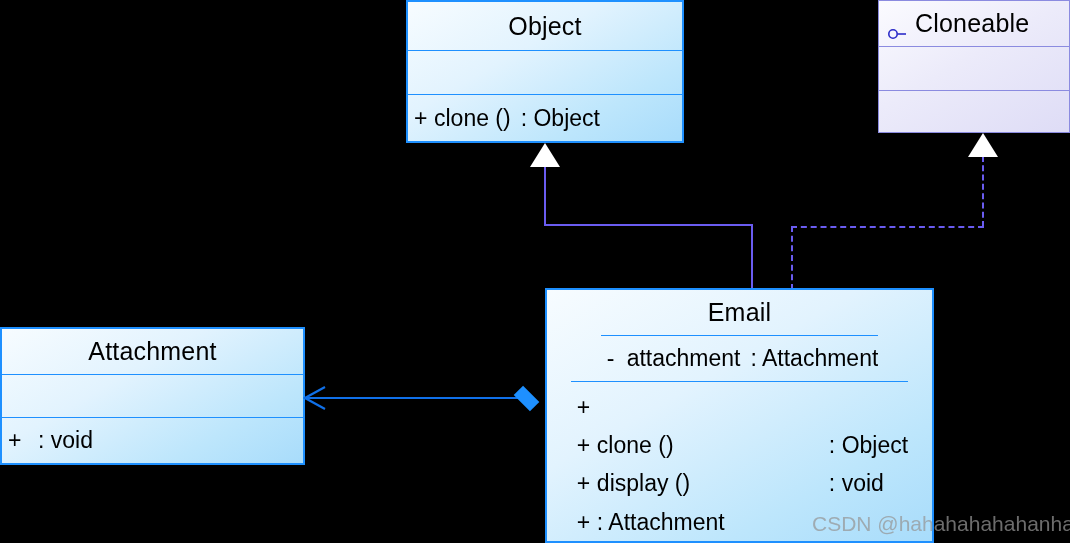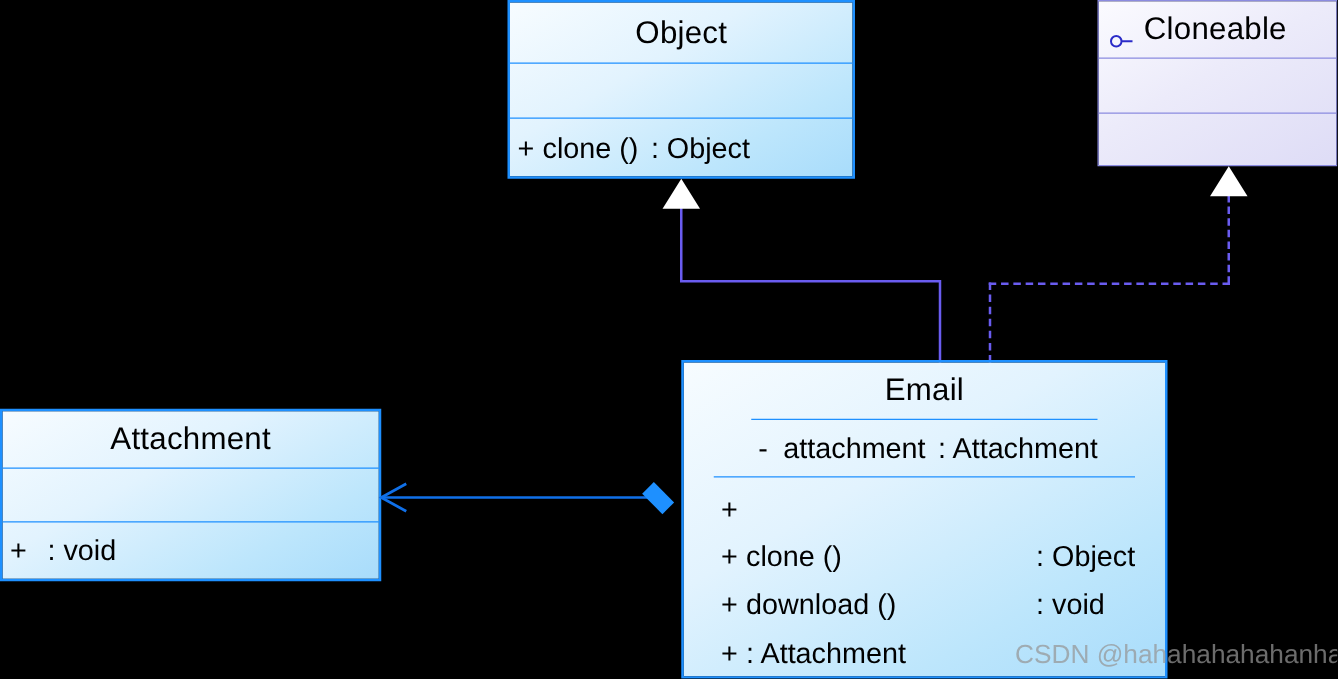--- a/index.html
+++ b/index.html
@@ -202,21 +202,21 @@
         <span class="member-vis">+</span>
         <span class="member-type"></span>
       </div>
       <div class="member-row">
         <span class="member-vis">+</span>
         <span class="member-sig">clone ()</span>
         <span class="member-type">: Object</span>
       </div>
       <div class="member-row">
         <span class="member-vis">+</span>
-        <span class="member-sig">download ()</span>
+        <span class="member-sig">display ()</span>
         <span class="member-type">: void</span>
       </div>
       <div class="member-row">
         <span class="member-vis">+</span>
         <span class="member-type">: Attachment</span>
       </div>
     </div>
   </div>
 
   <div class="conn tri-up" style="left:530px; top:143px;"></div>

